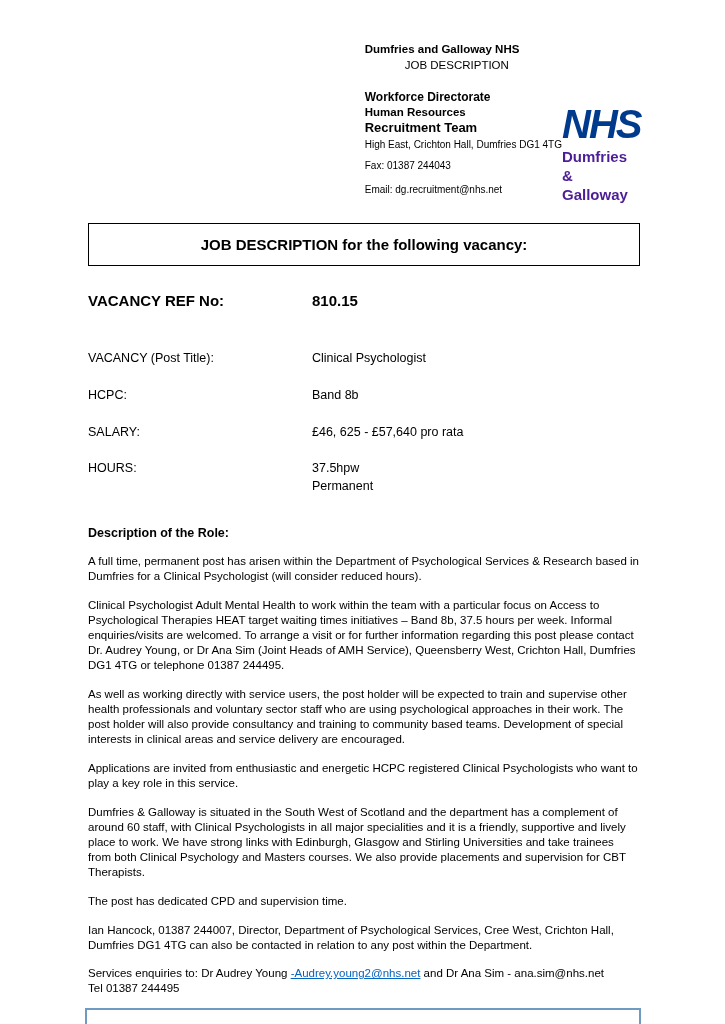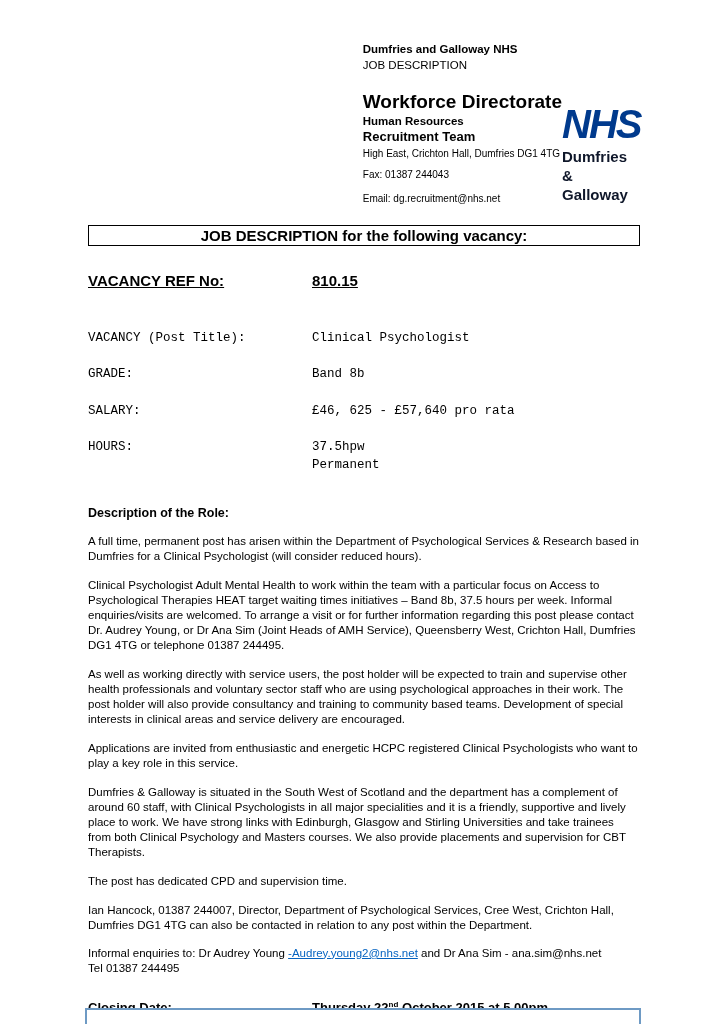--- a/index.html
+++ b/index.html
@@ -8,50 +8,50 @@
     width: 725px; height: 1024px;
     position: relative; overflow: hidden;
     font-family: "Liberation Sans", sans-serif;
     color: #000;
   }
   .page { padding: 42px 85px 0 88px; }
 
   
   .header-row { display: flex; justify-content: flex-end; align-items: flex-start; }
   .org-name { font-size: 11.5px; font-weight: bold; line-height: 1.35; }
-  .doc-type { font-size: 11.5px; line-height: 1.35; margin-bottom: 17px; }
-  .directorate { font-size: 19px; font-weight: bold; line-height: 1.25; }
+  .doc-type { font-size: 11.5px; line-height: 1.35; margin-bottom: 17px; margin-left: 40px; }
+  .directorate { font-size: 12px; font-weight: bold; line-height: 1.25; }
   .department { font-size: 11.5px; font-weight: bold; line-height: 1.3; }
   .team { font-size: 13px; font-weight: bold; line-height: 1.3; }
   .addr { font-size: 10px; line-height: 1.4; margin-top: 1px; }
   .fax { margin-top: 7px; }
   .email { margin-top: 10px; }
 
   .logo { margin-top: 63px; text-align: left; width: 78px; }
   .logo-nhs {
     font-size: 40px; font-weight: bold; font-style: italic;
     letter-spacing: -2px; line-height: 0.95;
   }
   .logo-region { font-size: 15px; font-weight: bold; line-height: 1.25; margin-top: 5px; }
 
   
   .title-box {
     margin-top: 19px;
     border: 1px solid #000;
     text-align: center;
     font-size: 15px; font-weight: bold;
-    padding: 1px 0;
+    padding: 12px 0;
   }
 
   
   .ref-row { display: flex; margin-top: 26px; }
-  .ref-label, .ref-value { font-size: 15px; font-weight: bold; text-decoration: underline; }
+  .ref-label, .ref-value { font-size: 15px; font-weight: bold; }
   .ref-label { width: 224px; }
 
-  .field-row { display: flex; font-size: 12.5px; line-height: 1.25; font-family: Liberation Mono, monospace; }
+  .field-row { display: flex; font-size: 12.5px; line-height: 1.25; }
   .field-row .flabel { width: 224px; }
   .field-row.first { margin-top: 42px; }
   .field-row + .field-row { margin-top: 21px; }
   .fvalue2 { margin-top: 2px; }
 
   
   .role-heading { font-size: 12.5px; font-weight: bold; margin-top: 32px; }
   .body-copy p {
     font-size: 11.5px; line-height: 15px;
     margin-top: 14px;
@@ -85,41 +85,41 @@
       <div class="directorate">Workforce Directorate</div>
       <div class="department">Human Resources</div>
       <div class="team">Recruitment Team</div>
       <div class="addr">High East, Crichton Hall, Dumfries DG1 4TG</div>
       <div class="addr fax">Fax: 01387 244043</div>
       <div class="addr email">Email: dg.recruitment@nhs.net</div>
     </div>
 
     <div class="logo">
       <div class="logo-nhs" style="color: rgb(0, 58, 141);">NHS</div>
-      <div class="logo-region" style="color: #0f172a;">
+      <div class="logo-region" style="color: #4c1d95;">
         <div>Dumfries</div>
         <div>&amp; Galloway</div>
       </div>
     </div>
   </div>
 
   <div class="title-box">JOB DESCRIPTION for the following vacancy:</div>
 
   <div class="ref-row">
     <div class="ref-label">VACANCY REF No:</div>
     <div class="ref-value">810.15</div>
   </div>
 
   <div class="field-row first">
     <div class="flabel">VACANCY (Post Title):</div>
     <div class="fvalue">Clinical Psychologist</div>
   </div>
 
   <div class="field-row">
-    <div class="flabel">GRADE:</div>
+    <div class="flabel">HCPC:</div>
     <div class="fvalue">Band 8b</div>
   </div>
 
   <div class="field-row">
     <div class="flabel">SALARY:</div>
     <div class="fvalue">£46, 625 - £57,640 pro rata</div>
   </div>
 
   <div class="field-row">
     <div class="flabel">HOURS:</div>
@@ -133,21 +133,21 @@
 
   <div class="body-copy">
     <p>A full time, permanent post has arisen within the Department of Psychological Services &amp; Research based in Dumfries for a Clinical Psychologist (will consider reduced hours).</p>
     <p>Clinical Psychologist Adult Mental Health to work within the team with a particular focus on Access to Psychological Therapies HEAT target waiting times initiatives – Band 8b, 37.5 hours per week.  Informal enquiries/visits are welcomed.  To arrange a visit or for further information regarding this post please contact Dr. Audrey Young, or Dr Ana Sim (Joint Heads of AMH  Service), Queensberry West, Crichton Hall, Dumfries DG1 4TG or telephone 01387 244495.</p>
     <p>As well as working directly with service users, the post holder will be expected to train and supervise other health professionals and voluntary sector staff who are using psychological approaches in their work.  The post holder will also provide consultancy and training to community based teams.  Development of special interests in clinical areas and service delivery are encouraged.</p>
     <p>Applications are invited from enthusiastic and energetic HCPC registered Clinical Psychologists who want to play a key role in this service.</p>
     <p>Dumfries &amp; Galloway is situated in the South West of Scotland and the department has a complement of around 60 staff, with Clinical Psychologists in all major specialities and it is a friendly, supportive and lively place to work.  We have strong links with Edinburgh, Glasgow and Stirling Universities and take trainees from both Clinical Psychology and Masters courses. We also provide placements and supervision for CBT Therapists.</p>
     <p>The post has dedicated CPD and supervision time.</p>
     <p>Ian Hancock, 01387 244007, Director, Department of Psychological Services, Cree West,  Crichton Hall, Dumfries DG1 4TG can also be contacted in relation to any post within the Department.</p>
 
-    <p class="tight"><span>Informal enquiries to:  Dr Audrey Young </span><a class="mail-link" href="#" style="color: rgb(5, 99, 193);">-Audrey.young2@nhs.net</a><span> and Dr Ana Sim - ana.sim@nhs.net</span><br><span>Tel 01387 244495</span></p>
+    <p class="tight"><span>Services enquiries to:  Dr Audrey Young </span><a class="mail-link" href="#" style="color: rgb(5, 99, 193);">-Audrey.young2@nhs.net</a><span> and Dr Ana Sim - ana.sim@nhs.net</span><br><span>Tel 01387 244495</span></p>
   </div>
 
   <div class="closing-row">
     <div class="clabel">Closing Date:</div>
     <div class="cvalue"><span>Thursday 22</span><sup>nd</sup><span> October 2015 at 5.00pm</span></div>
   </div>
 
 </div>
 
 <div class="bottom-box"></div>

